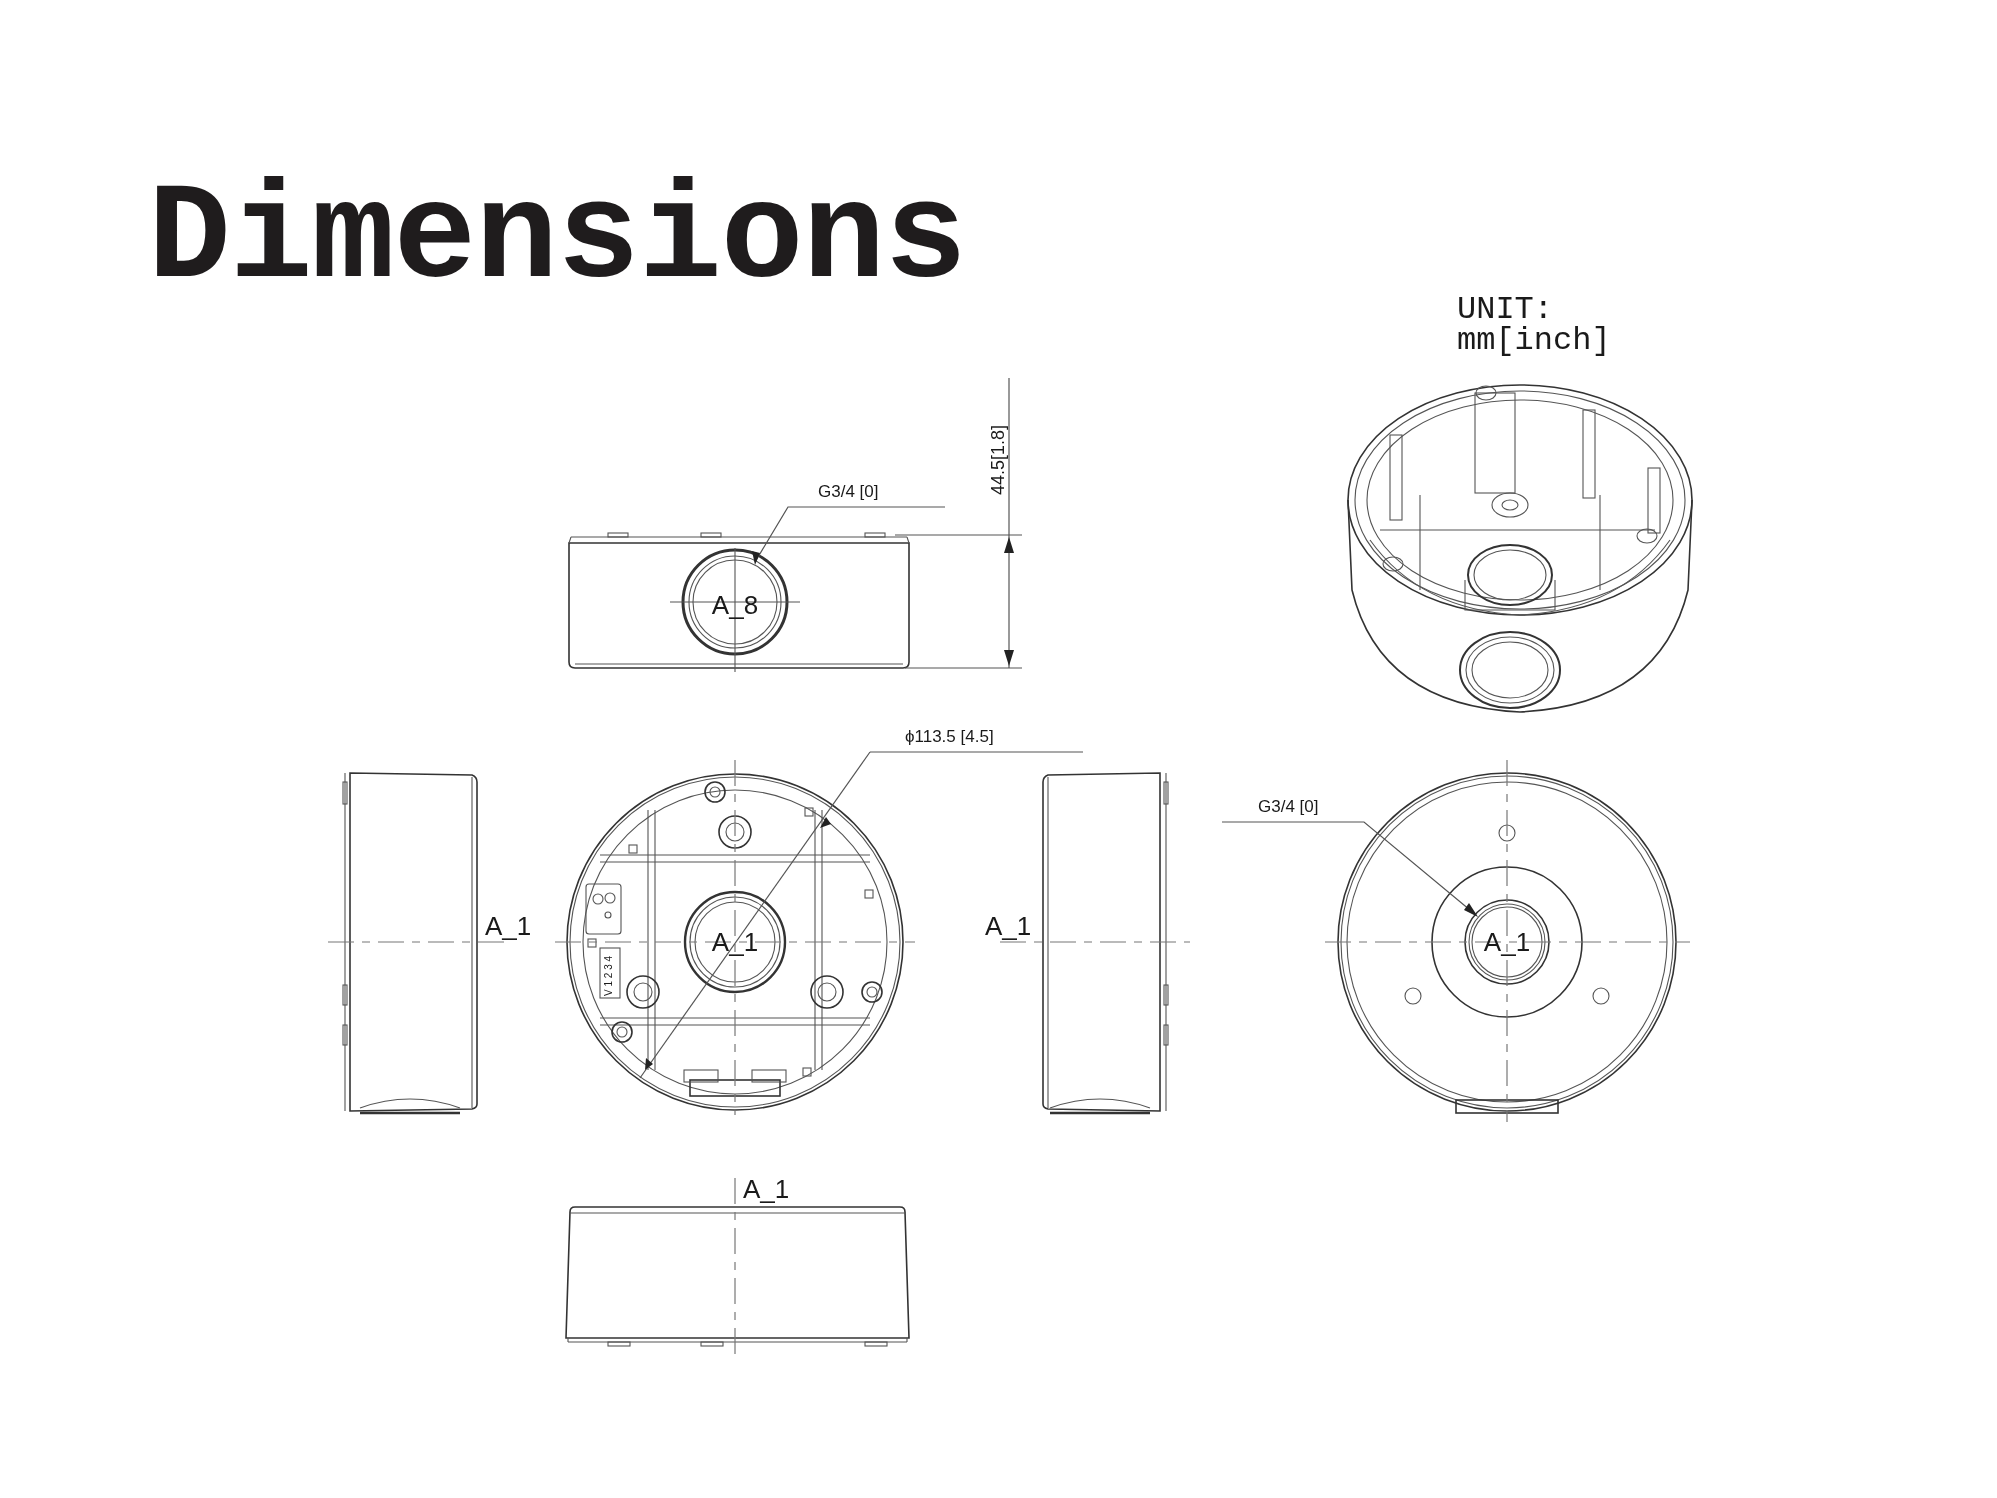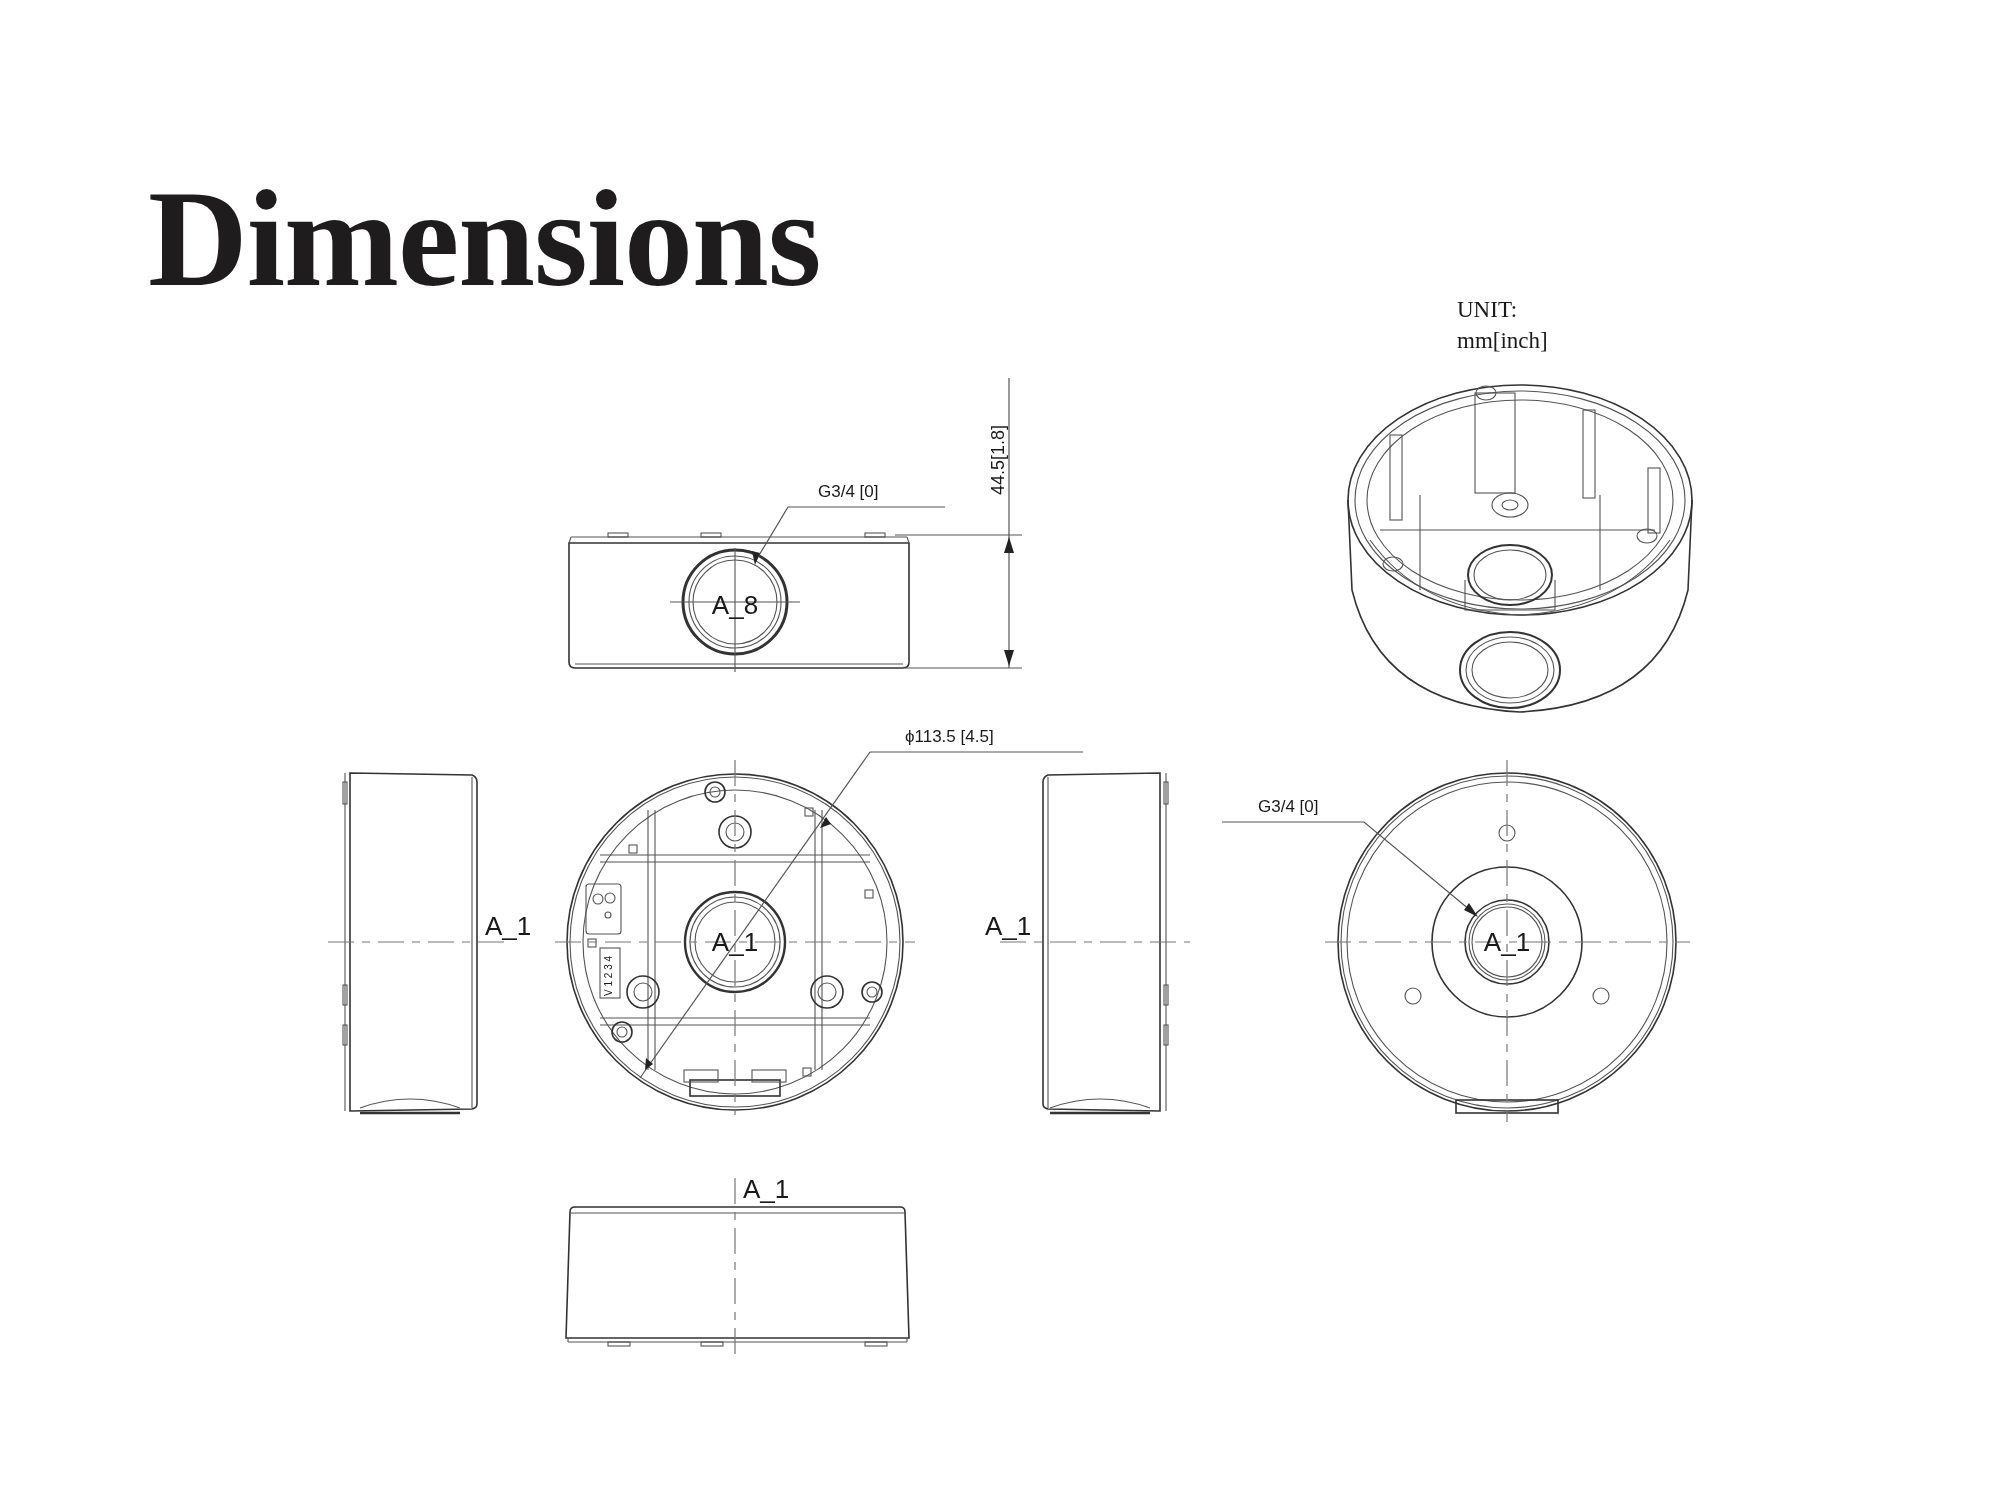--- a/index.html
+++ b/index.html
@@ -1,18 +1,18 @@
 <!DOCTYPE html>
 <html><head>
 <meta charset="utf-8">
 <style>
   html, body { margin:0; padding:0; background:#ffffff; }
   body { width:1997px; height:1498px; position:relative; overflow:hidden; font-family:"Liberation Sans", sans-serif; color:#1a1a1a; }
-  .title { position:absolute; left:148px; top:170px; font-size:138px; font-weight:bold; letter-spacing:-1px; line-height:1; color:#1f1c1d; font-family:Liberation Serif, serif; }
-  .unit { position:absolute; left:1457px; top:294px; font-size:23px; line-height:31px; color:#1a1a1a; font-family:Liberation Serif, serif; }
+  .title { position:absolute; left:148px; top:170px; font-size:138px; font-weight:bold; letter-spacing:-1px; line-height:1; color:#1f1c1d; font-family:Liberation Mono, monospace; }
+  .unit { position:absolute; left:1457px; top:294px; font-size:32px; line-height:31px; color:#1a1a1a; font-family:Liberation Mono, monospace; }
   svg.drawing { position:absolute; left:0; top:0; }
   svg text { font-family:"Liberation Sans", sans-serif; fill:#1a1a1a; }
   .ln { stroke:#333; stroke-width:1.6; fill:none; }
   .lt { stroke:#555; stroke-width:1.1; fill:none; }
   .cl { stroke:#777; stroke-width:1.2; fill:none; stroke-dasharray:26 8 8 8; }
   .dim { stroke:#555; stroke-width:1.2; fill:none; }
   .arr { fill:#222; }
 </style>
 </head>
 <body>

